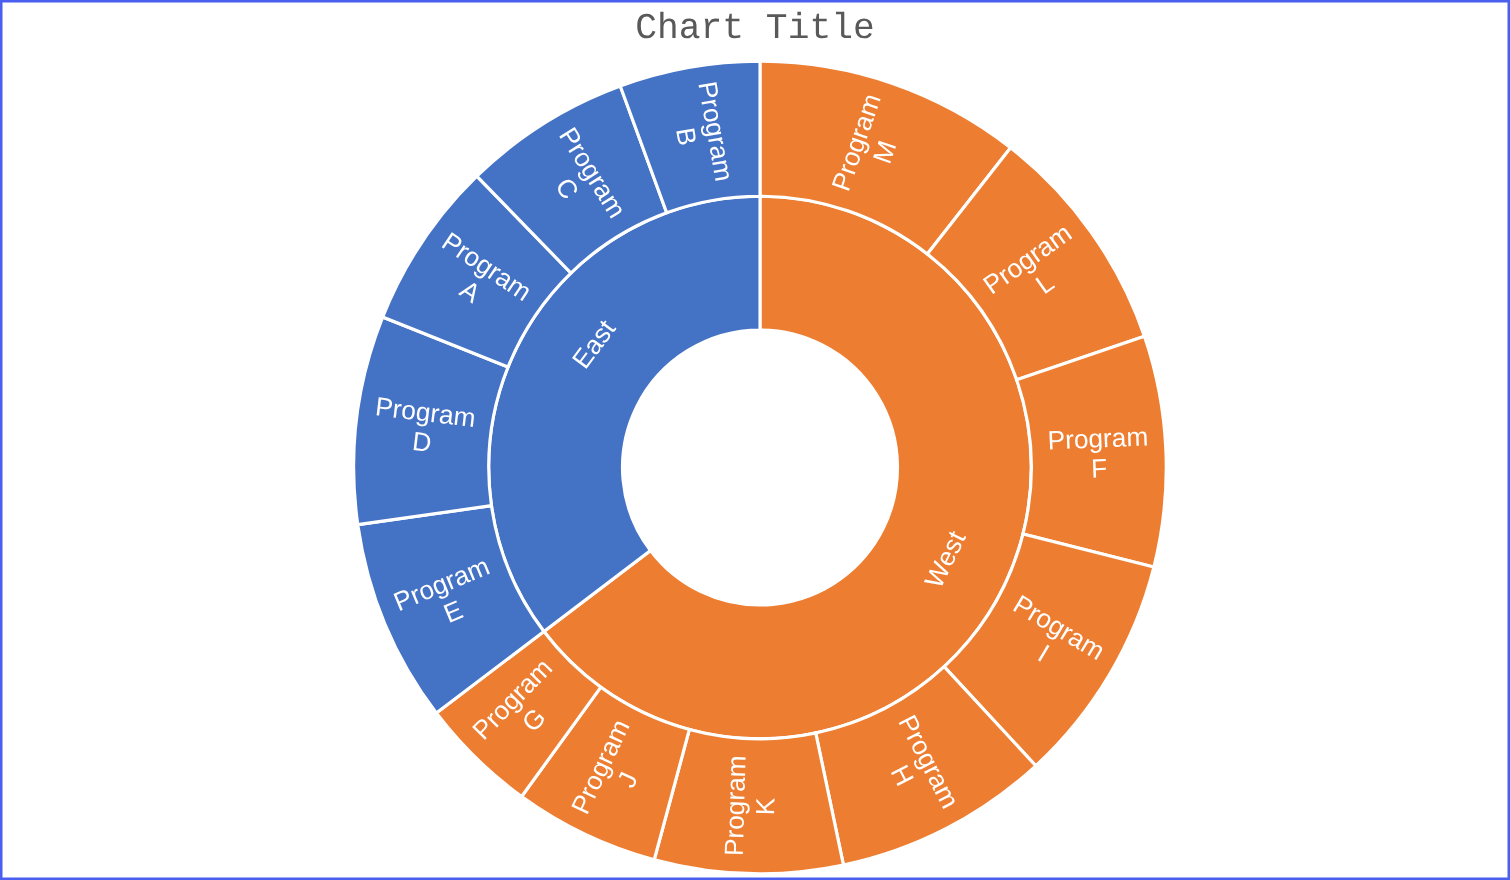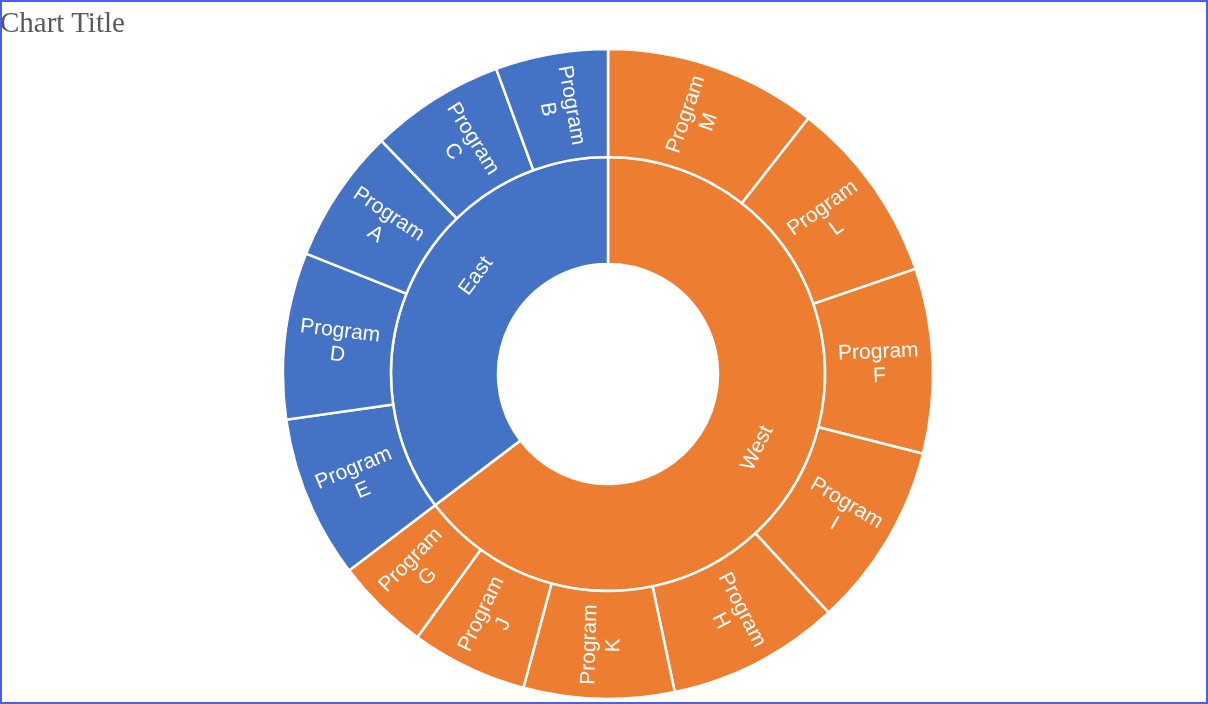--- a/index.html
+++ b/index.html
@@ -9,22 +9,22 @@
     font-family: "Liberation Sans", sans-serif;
   }
   .frame {
     position: absolute; left: 0; top: 0;
     width: 1204px; height: 700px;
     border: 2px solid #4a5ff0;
     background: #ffffff;
   }
   .chart-title {
     position: absolute; left: 0; top: 6px; width: 1208px;
-    font-size: 29px; color: #595959;
-    font-family: Liberation Serif, serif;
+    text-align: center; font-size: 29px; color: #595959;
+    font-family: Liberation Mono, monospace;
   }
   svg.sunburst { position: absolute; left: 0; top: 0; }
   .seg { stroke: #ffffff; stroke-width: 2.5; }
   .lbl { fill: #ffffff; font-family: "Liberation Sans", sans-serif; font-size: 21px; }
 </style>
 </head>
 <body>
 
 <div class="frame"></div>
 <div class="chart-title">Chart Title</div>

